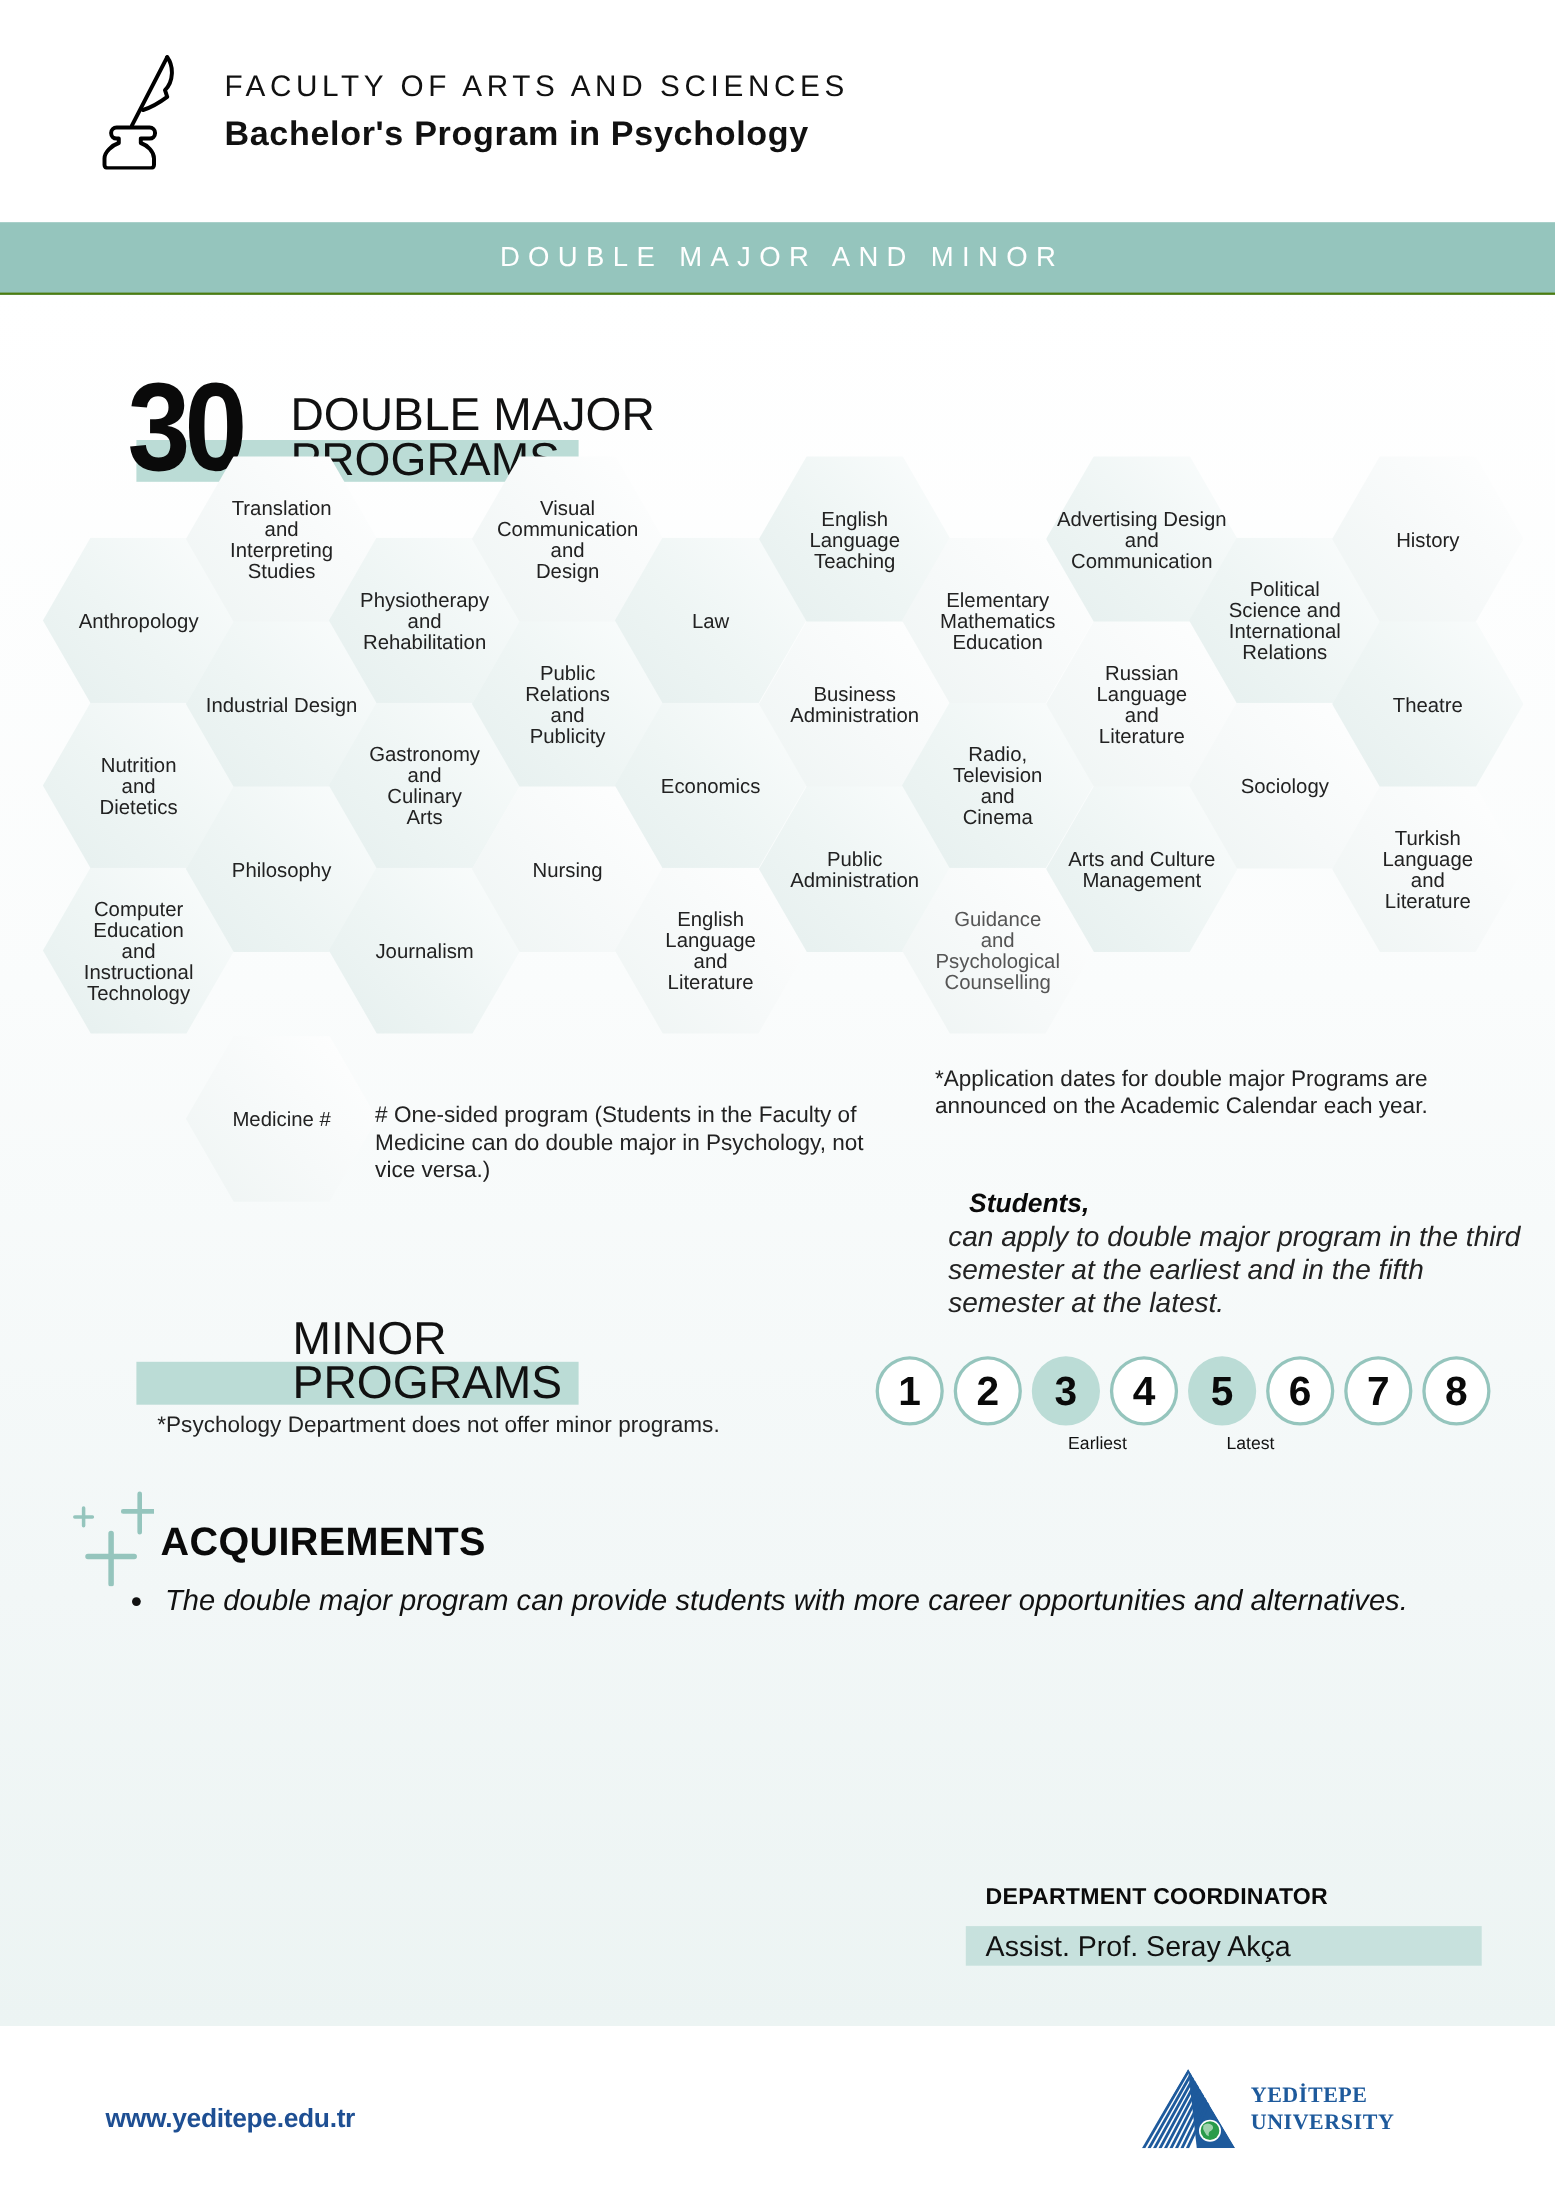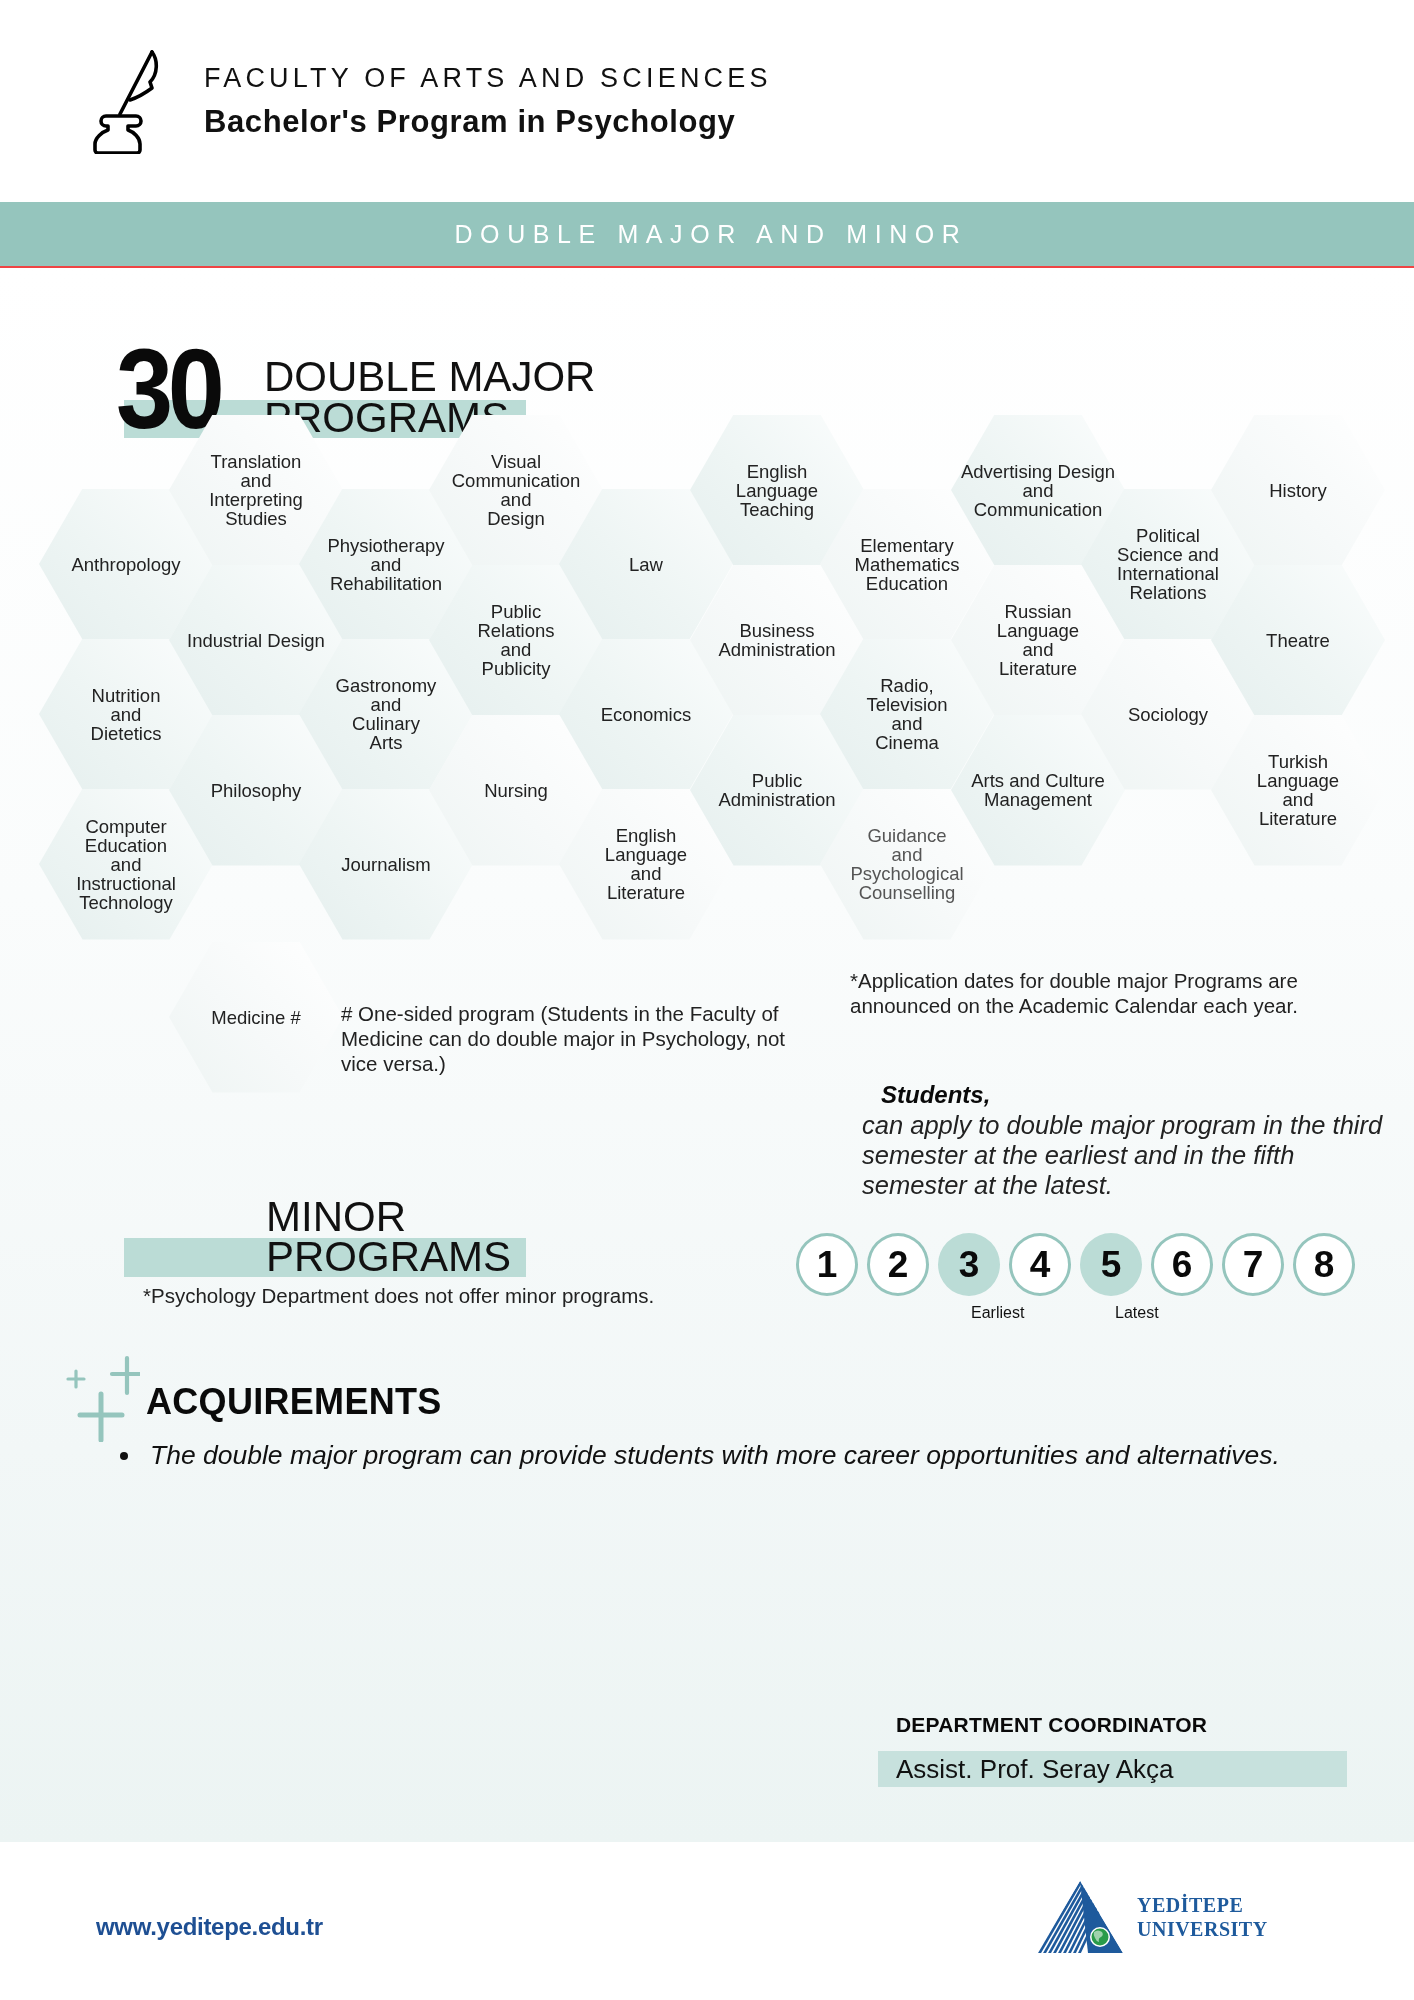--- a/index.html
+++ b/index.html
@@ -26,21 +26,21 @@
   }
   #program {
     left: 204px; top: 104px; font-size: 31px; font-weight: 700; letter-spacing: 0.6px;
     color: #111; white-space: nowrap; line-height: 36px;
   }
 
   
   #banner {
     left: 0; top: 202px; width: 1414px; height: 66px; background: #95c5bd;
     display: flex; align-items: center; justify-content: center;
-    border-bottom: 2px solid #ef4444;
+    border-bottom: 2px solid #4d7c0f;
   }
   #banner span {
     color: #ffffff; font-size: 25px; letter-spacing: 7.6px; font-weight: 400; padding-left: 8px;
   }
 
   
   .hl-bar { background: #bbdcd6; }
   #dm-bar { left: 124px; top: 400px; width: 402px; height: 38px; }
   #dm-count {
     left: 116px; top: 334px; font-size: 114px; font-weight: 700; letter-spacing: -6px;

